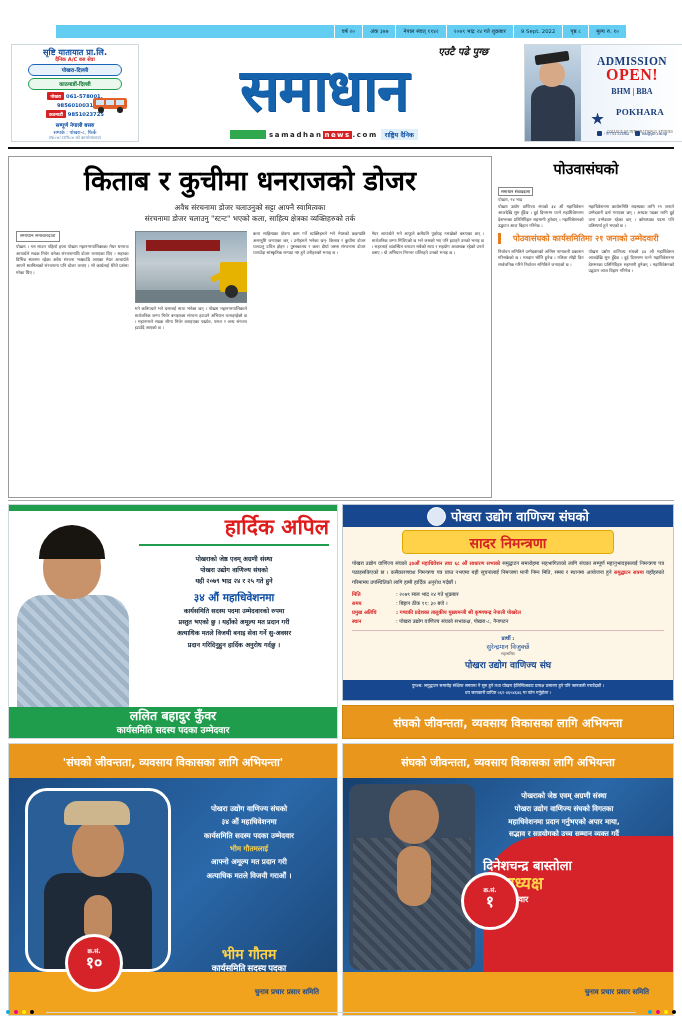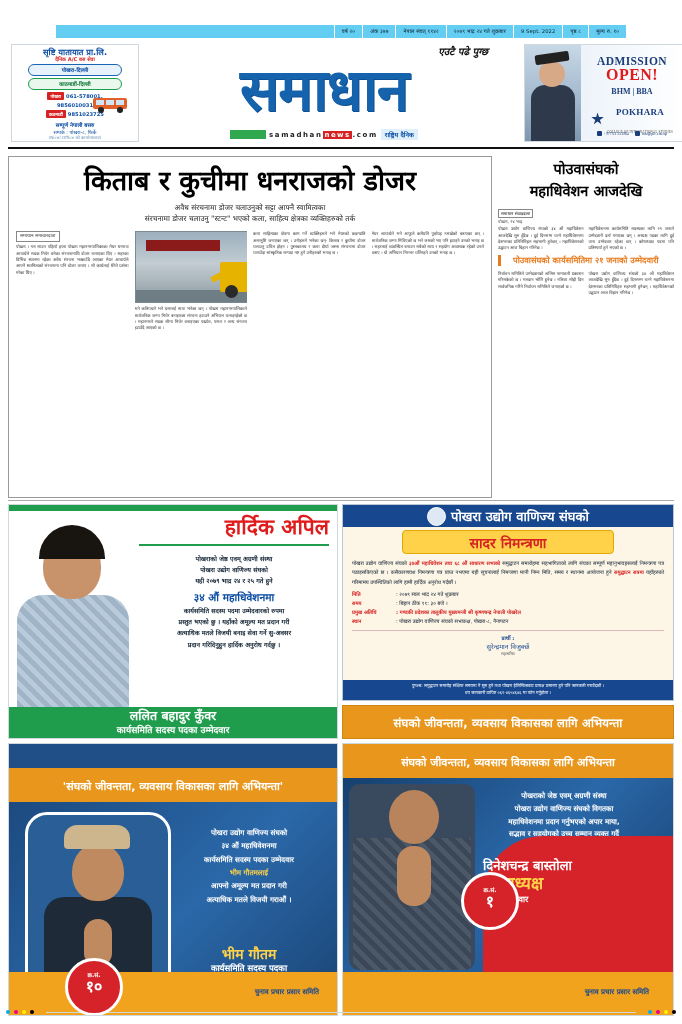--- a/index.html
+++ b/index.html
@@ -138,36 +138,36 @@
   .adB .foot{position:absolute;left:0;right:0;bottom:0;background:#17478f;color:#fff;font-size:4.3px;
              text-align:center;padding:3px 8px;line-height:1.6;}
 
   
   .adC{left:334px;top:201px;width:332px;height:34px;background:#e8961c;border:1px solid #cf8514;
        display:flex;align-items:center;justify-content:center;}
   .adC span{color:#fff;font-size:11.5px;font-weight:bold;letter-spacing:.2px;}
 
   
   .adD{left:0;top:239px;width:330px;height:273px;border:1px solid #cfd8dd;background:#1f4f86;}
-  .adD .top{height:34px;background:#e8961c;display:flex;align-items:center;justify-content:center;margin-top:24px;}
+  .adD .top{height:34px;background:#e8961c;display:flex;align-items:center;justify-content:center;}
   .adD .top span{color:#fff;font-size:11px;font-weight:bold;}
   .adD .mid{position:relative;height:196px;background:linear-gradient(135deg,#1c4a80 0%,#2a68a9 55%,#1b4677 100%);}
   .adD .pfr{position:absolute;left:16px;top:10px;width:140px;height:178px;border-radius:22px;
             background:#2a5e96;border:3px solid #fff;overflow:hidden;}
   .adD .pfr .cap{position:absolute;left:36px;top:10px;width:66px;height:24px;border-radius:13px 13px 4px 4px;
                  background:#cdb58d;}
   .adD .pfr .hd{position:absolute;left:44px;top:28px;width:52px;height:58px;border-radius:50% 50% 46% 46%;background:#c08a61;}
   .adD .pfr .bd{position:absolute;left:16px;top:82px;width:108px;height:100px;border-radius:20px 20px 0 0;background:#1e2a38;}
   .adD .pfr .hands{position:absolute;left:56px;top:104px;width:28px;height:48px;border-radius:14px;background:#c08a61;}
   .adD .tx{position:absolute;left:160px;top:24px;right:8px;text-align:center;color:#fff;
            font-size:7.2px;font-weight:bold;line-height:1.85;}
   .adD .tx .y{color:#ffd24a;}
   .adD .nm{position:absolute;left:160px;bottom:8px;right:8px;text-align:center;}
   .adD .nm .n1{color:#ffd24a;font-size:14px;font-weight:bold;}
-  .adD .nm .n2{color:#fff;font-size:8.5px;font-weight:bold;line-height:1.35;}
+  .adD .nm .n2{color:#fff;font-size:8.5px;font-weight:bold;line-height:1.35;font-family:Liberation Serif, serif;}
   .adD .badge{position:absolute;left:56px;bottom:-18px;width:52px;height:52px;border-radius:50%;
               background:#d6232a;border:3px solid #fff;color:#fff;text-align:center;z-index:3;}
   .adD .badge .b1{font-size:6px;font-weight:bold;margin-top:10px;}
   .adD .badge .b2{font-size:16px;font-weight:bold;line-height:1;}
   .adD .bot{position:absolute;left:0;bottom:0;width:100%;height:43px;background:#f2a31e;}
   .adD .bot span{position:absolute;right:18px;top:15px;color:#17478f;font-size:7px;font-weight:bold;}
 
   
   .adE{left:334px;top:239px;width:332px;height:273px;border:1px solid #cfd8dd;background:#1f4f86;}
   .adE .top{height:34px;background:#e8961c;display:flex;align-items:center;justify-content:center;}
@@ -319,21 +319,20 @@
           <div>कला साहित्यका क्षेत्रमा काम गर्ने व्यक्तिहरुले भने मेयरको कदमप्रति असन्तुष्टि जनाएका छन् । उनीहरुले भनेका छन्- किताब र कुचीमा डोजर चलाउनु उचित होइन । पुस्तकालय र कला दीर्घा जस्ता संरचनामा डोजर चलाउँदा सांस्कृतिक सम्पदा नष्ट हुने उनीहरुको भनाइ छ ।</div>
         </div>
         <div class="col">
           <div>मेयर आचार्यले भने आफूले कसैप्रति पूर्वाग्रह नराखेको बताएका छन् । सार्वजनिक जग्गा मिचिएको छ भने जसको भए पनि हटाइने उनको भनाइ छ । सहरलाई व्यवस्थित बनाउन सबैको साथ र सहयोग आवश्यक रहेको उनले बताए । यो अभियान निरन्तर चलिरहने उनको भनाइ छ ।</div>
         </div>
       </div>
     </div>
 
     <div class="rightcol">
       <div class="rc-h">पोउवासंघको</div>
-      <div class="rc-h">महाधिवेशन आजदेखि</div>
       <span class="rc-by">समाधान संवाददाता</span>
       <div style="font-size:4.2px;color:#444;">पोखरा, २४ भाद्र</div>
       <div class="rc-cols">
         <div class="rc-col">पोखरा उद्योग वाणिज्य संघको ३४ औं महाधिवेशन आजदेखि सुरु हुँदैछ । दुई दिनसम्म चल्ने महाधिवेशनमा देशभरका प्रतिनिधिहरु सहभागी हुनेछन् । महाधिवेशनको उद्घाटन आज बिहान गरिनेछ ।</div>
         <div class="rc-col">महाधिवेशनमा कार्यसमिति सदस्यका लागि २१ जनाले उम्मेदवारी दर्ता गराएका छन् । अध्यक्ष पदका लागि दुई जना उम्मेदवार रहेका छन् । कोषाध्यक्ष पदमा पनि प्रतिस्पर्धा हुने भएको छ ।</div>
       </div>
       <div class="rc-box">
         <div>पोउवासंघको कार्यसमितिमा २१ जनाको उम्मेदवारी</div>
       </div>
       <div class="rc-cols">
@@ -399,20 +398,21 @@
         <div class="row">
           <span class="k">स्थान</span>
           <span class="v">: पोखरा उद्योग वाणिज्य संघको सभाकक्ष, पोखरा-८, नैनापटन</span>
         </div>
       </div>
       <div class="sep"></div>
       <div class="sig">
         <div class="s0">प्रार्थी :</div>
         <div class="s1">सुरेन्द्रमान विजुक्छें</div>
         <div class="s2">महासचिव</div>
+        <div class="s3">पोखरा उद्योग वाणिज्य संघ</div>
       </div>
       <div class="foot">
         <div>पुनश्च: समुद्घाटन समारोह संक्षिप्त समयमा नै सुरु हुने तथा पोखरा हेलिम्बिजबाट प्रत्यक्ष प्रसारण हुने पनि जानकारी गराउँदछौं ।</div>
         <div>थप जानकारी वापिष्ट ०६१-४६५४६४६ मा फोन गर्नुहोला ।</div>
       </div>
     </div>
 
     <div class="ad adC">
       <span>संघको जीवन्तता, व्यवसाय विकासका लागि अभियन्ता</span>
     </div>

